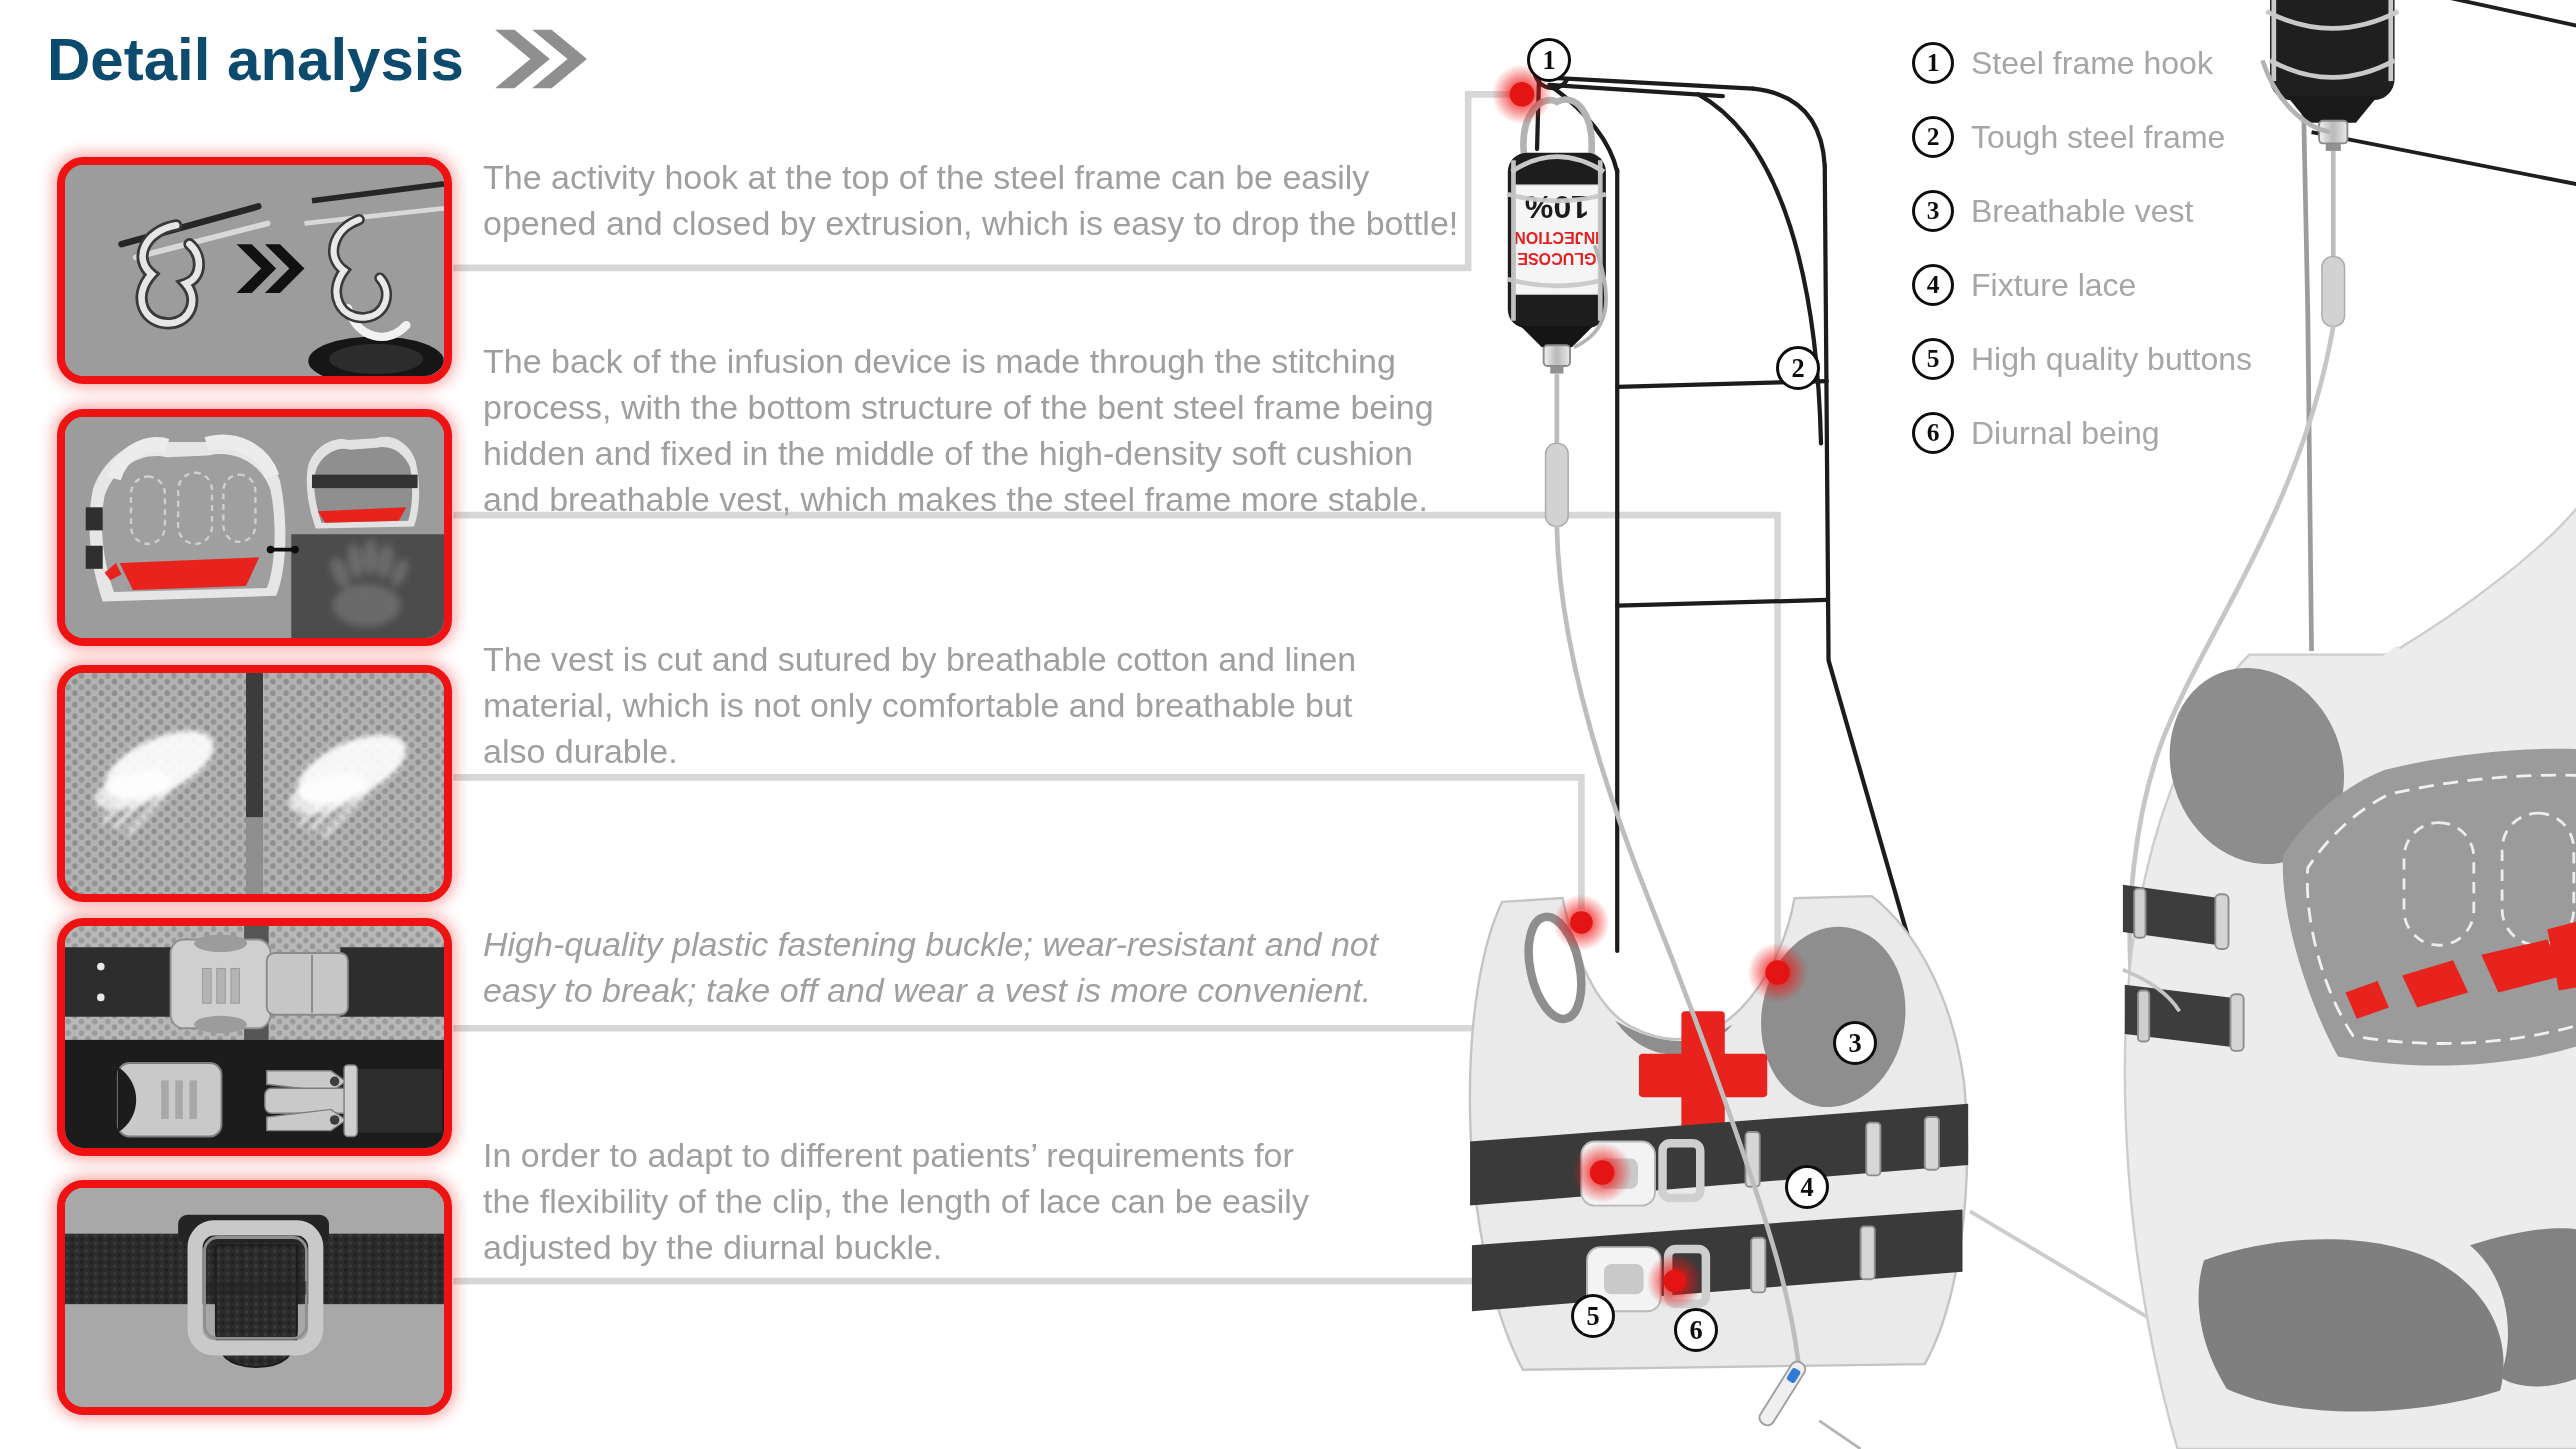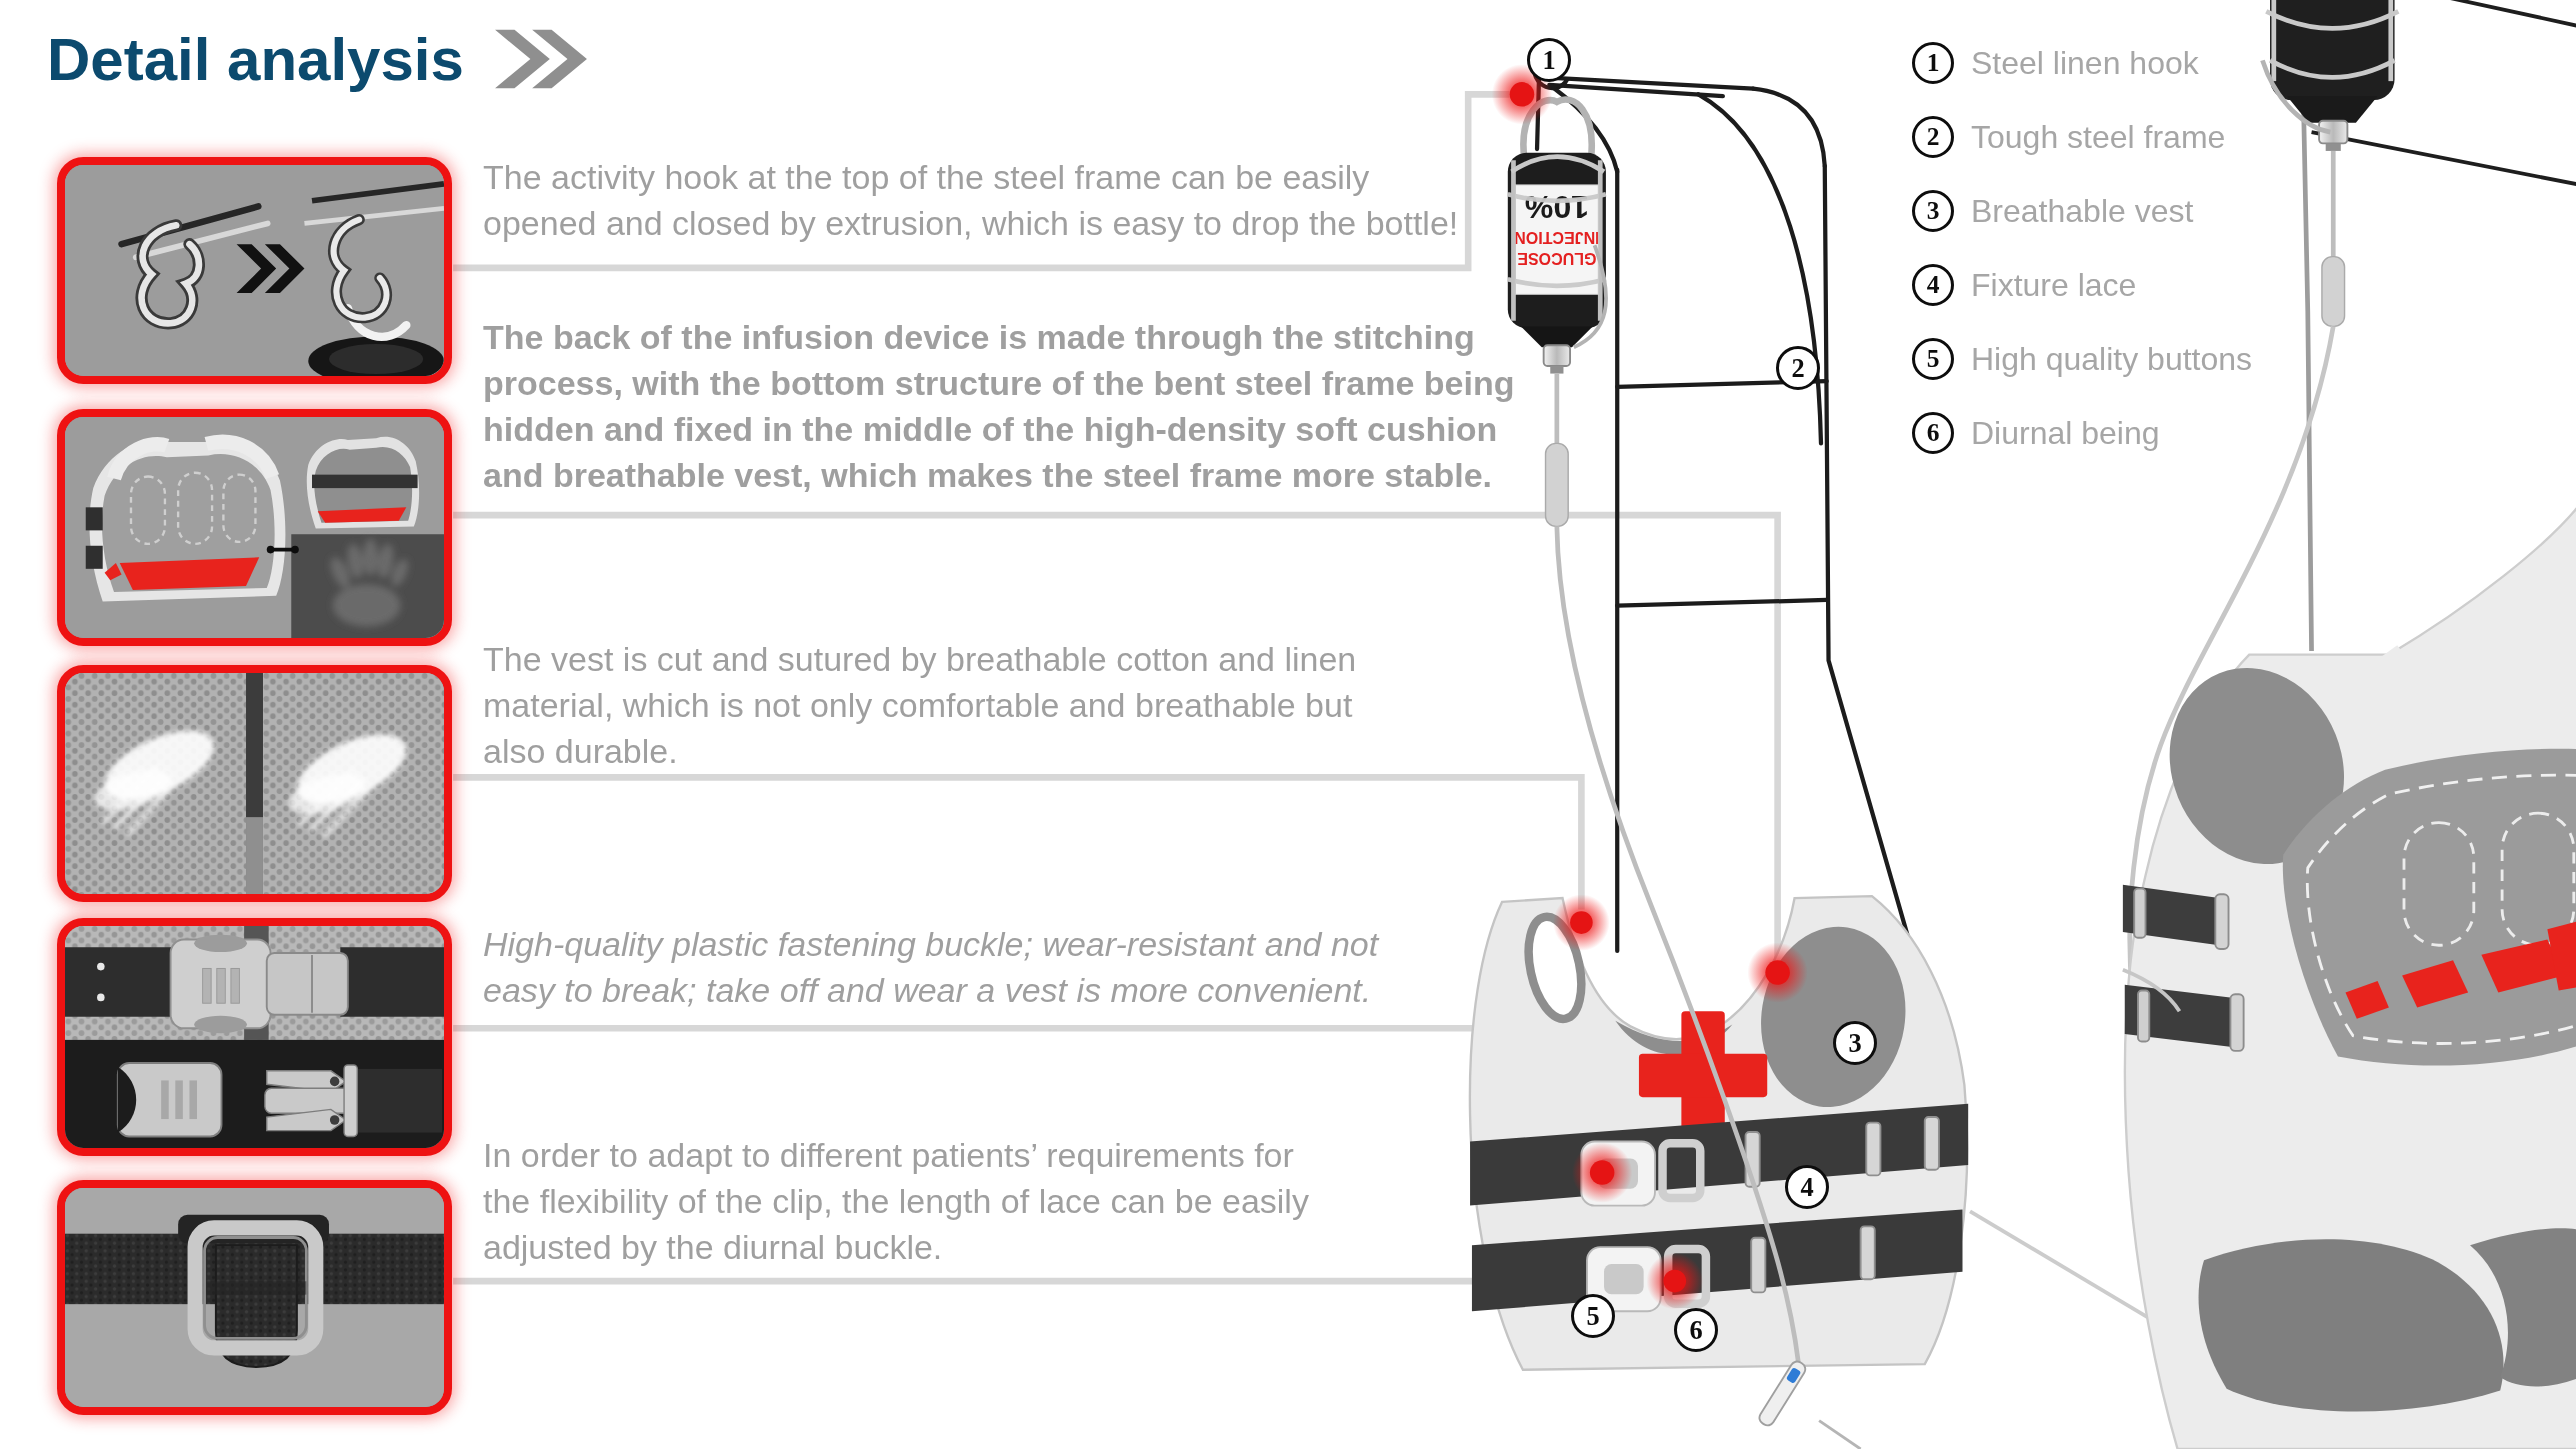--- a/index.html
+++ b/index.html
@@ -15,21 +15,21 @@
   .thumb svg{display:block;width:100%;height:100%;}
   #thumb-1{top:157px;height:211px;}
   #thumb-2{top:409px;height:221px;}
   #thumb-3{top:665px;height:221px;}
   #thumb-4{top:918px;height:222px;}
   #thumb-5{top:1180px;height:219px;}
   
   .para{position:absolute;left:483px;width:1057px;font-size:34px;line-height:46px;color:#9f9f9f;
         white-space:pre-line;z-index:2;}
   #para-1{top:154px;}
-  #para-2{top:314px;font-weight:bold;}
+  #para-2{top:338px;}
   #para-3{top:619px;margin-top:17px;}
   #para-4{top:921px;font-style:italic;}
   #para-5{top:1132px;}
   
   .legend{position:absolute;left:1912px;top:42px;z-index:3;}
   .legend-item{display:flex;align-items:center;gap:17px;height:42px;margin-bottom:32px;}
   .num-badge{width:36px;height:36px;border-radius:50%;background:#ffffff;border:3.8px solid #0d0d0d;
              color:#0d0d0d;font-family:"Liberation Serif", serif;font-weight:bold;font-size:25.5px;
              display:flex;align-items:center;justify-content:center;flex:0 0 auto;}
   .legend-label{font-size:32px;color:#a6a6a6;}
@@ -395,21 +395,21 @@
 also durable.</div>
   <div class="para" id="para-4">High-quality plastic fastening buckle; wear-resistant and not
 easy to break; take off and wear a vest is more convenient.</div>
   <div class="para" id="para-5">In order to adapt to different patients’ requirements for
 the flexibility of the clip, the length of lace can be easily
 adjusted by the diurnal buckle.</div>
 
   <div class="legend">
     <div class="legend-item">
       <span class="num-badge">1</span>
-      <span class="legend-label">Steel linen hook</span>
+      <span class="legend-label">Steel frame hook</span>
     </div>
     <div class="legend-item">
       <span class="num-badge">2</span>
       <span class="legend-label">Tough steel frame</span>
     </div>
     <div class="legend-item">
       <span class="num-badge">3</span>
       <span class="legend-label">Breathable vest</span>
     </div>
     <div class="legend-item">

